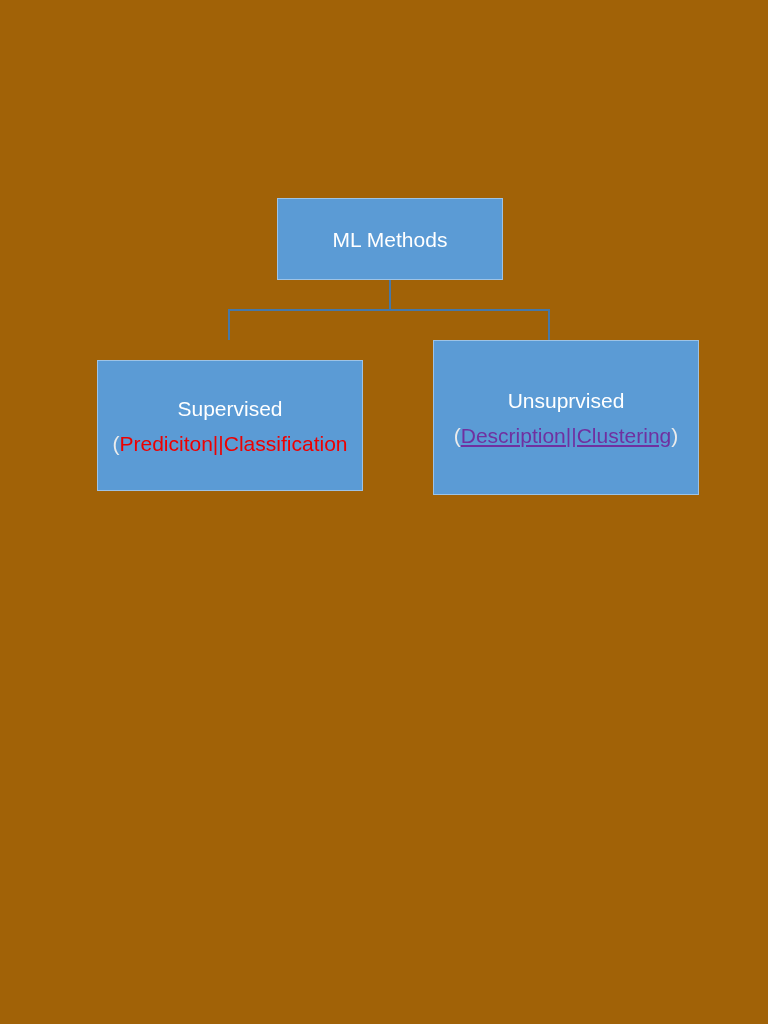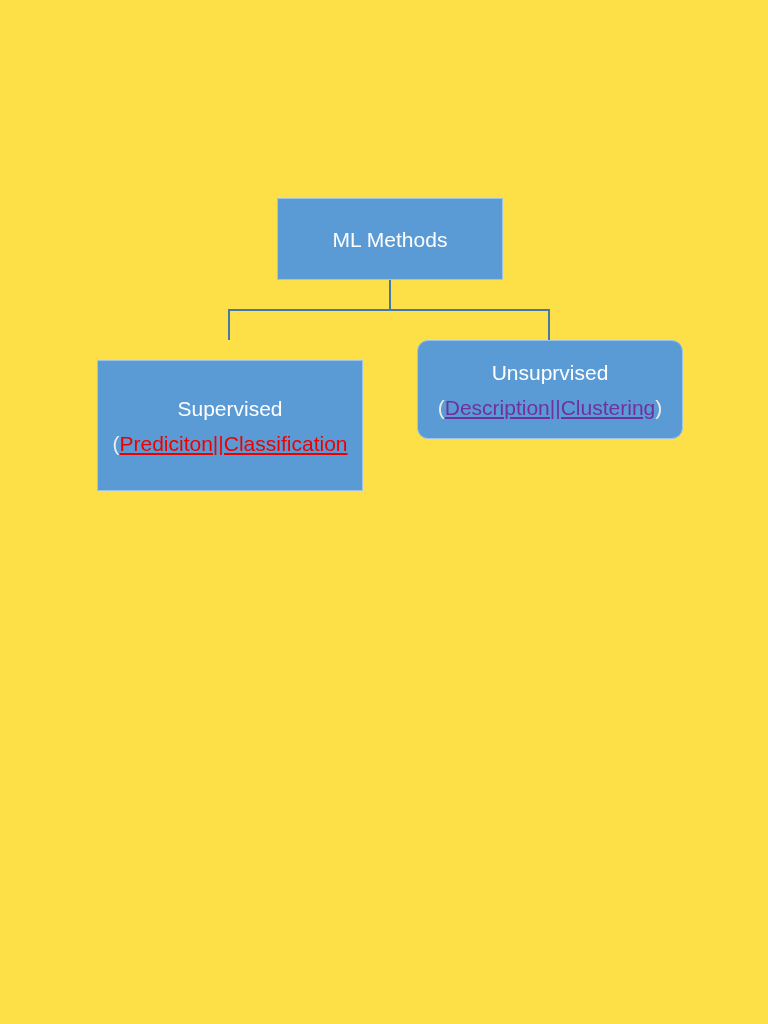--- a/index.html
+++ b/index.html
@@ -4,21 +4,21 @@
 <style>
   html, body {
     margin: 0;
     padding: 0;
     background: #ffffff;
   }
   .canvas {
     position: relative;
     width: 768px;
     height: 1024px;
-    background: #fde047;
+    background: #a16207;
     overflow: hidden;
     font-family: "Liberation Sans", sans-serif;
   }
   .node {
     position: absolute;
     background: #5b9bd5;
     border: 1px solid #9dc3e6;
     box-sizing: border-box;
     display: flex;
     flex-direction: column;
@@ -35,25 +35,24 @@
     width: 226px;
     height: 82px;
   }
   .node-left {
     left: 97px;
     top: 360px;
     width: 266px;
     height: 131px;
   }
   .node-right {
-    left: 417px;
+    left: 433px;
     top: 340px;
     width: 266px;
-    height: 99px;
-    border-radius: 11px;
+    height: 155px;
   }
   .connector {
     position: absolute;
     background: #4678a8;
   }
   .conn-stem {
     left: 389px;
     top: 280px;
     width: 2px;
     height: 30px;
@@ -77,21 +76,20 @@
     height: 31px;
   }
   .node-line {
     white-space: nowrap;
   }
   .paren {
     color: #ececec;
   }
   .terms-red {
     color: #ee0000;
-    text-decoration: underline;
   }
   .terms-purple {
     color: #7030a0;
     text-decoration: underline;
   }
 </style>
 </head>
 <body>
 
 <div class="canvas">

